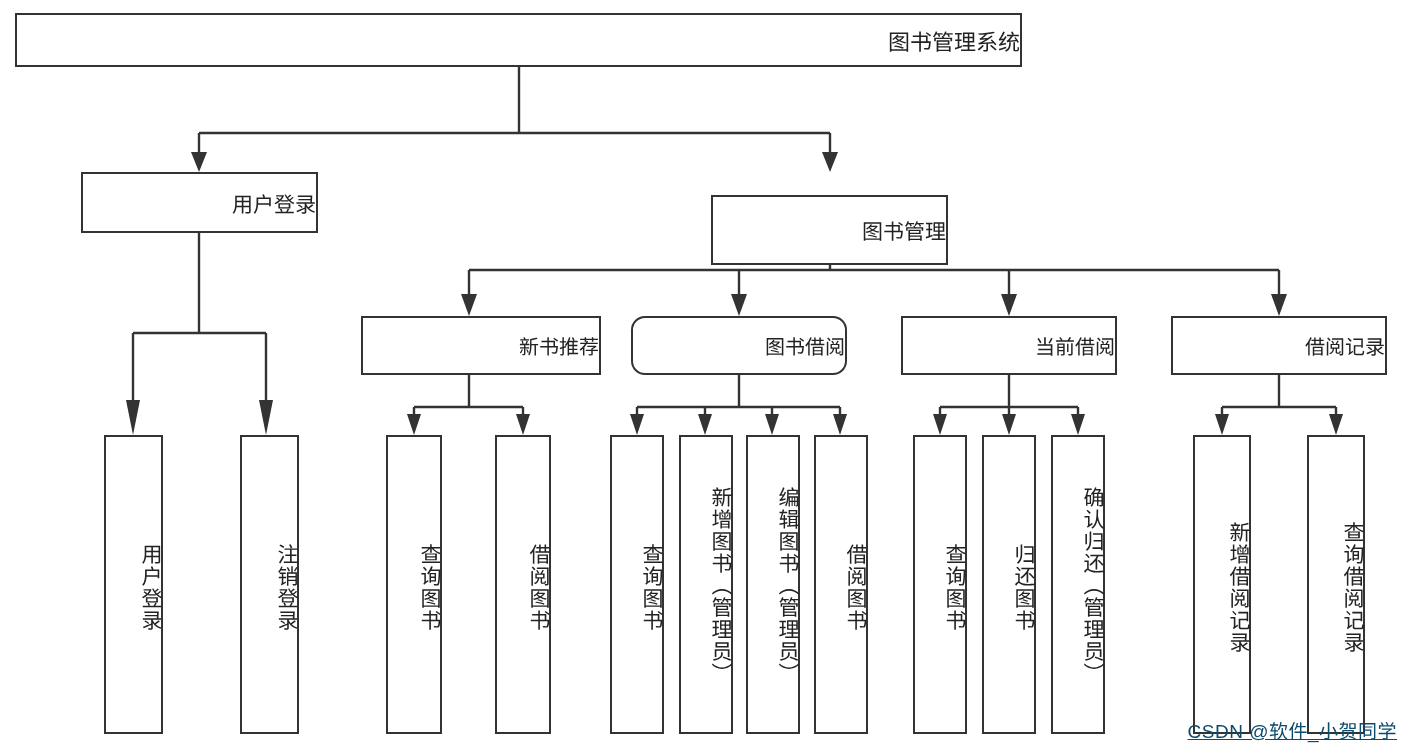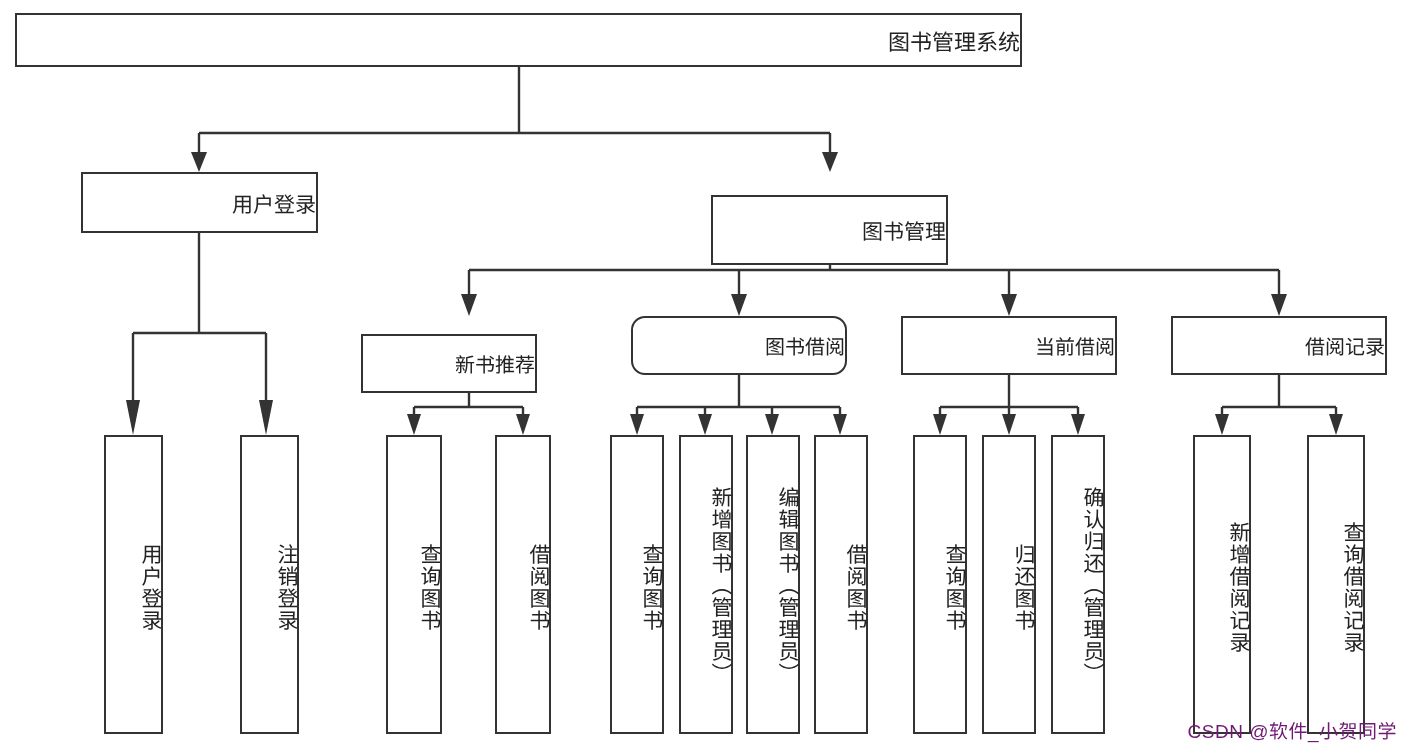--- a/index.html
+++ b/index.html
@@ -75,24 +75,25 @@
   }
   .node-label {
     display: block;
   }
   
   #watermark {
     position: absolute;
     right: 8px;
     bottom: 4px;
     font-size: 19px;
-    color: #701a75;
+    color: #0c4a6e;
     letter-spacing: 0.5px;
     z-index: 3;
     white-space: nowrap;
+    text-decoration: underline;
   }
 </style>
 </head>
 <body>
 
 <div id="canvas">
 
   <svg id="wires" viewBox="0 0 1405 747" width="1405" height="747">
 
     <line x1="519" y1="67" x2="519" y2="133"></line>
@@ -167,21 +168,21 @@
     <span class="node-label">图书管理系统</span>
   </div>
 
   <div class="node lvl2" style="left:81px; top:172px; width:237px; height:61px;">
     <span class="node-label">用户登录</span>
   </div>
   <div class="node lvl2" style="left:711px; top:168px; width:237px; height:70px;margin-top:27px;">
     <span class="node-label">图书管理</span>
   </div>
 
-  <div class="node lvl3" style="left:361px; top:316px; width:176px; height:59px;margin-top:18px;">
+  <div class="node lvl3" style="left:361px; top:316px; width:240px; height:59px;">
     <span class="node-label">新书推荐</span>
   </div>
   <div class="node lvl3" style="left:631px; top:316px; width:216px; height:59px;border-radius:14px;">
     <span class="node-label">图书借阅</span>
   </div>
   <div class="node lvl3" style="left:901px; top:316px; width:216px; height:59px;">
     <span class="node-label">当前借阅</span>
   </div>
   <div class="node lvl3" style="left:1171px; top:316px; width:216px; height:59px;padding-left:20px;">
     <span class="node-label">借阅记录</span>

